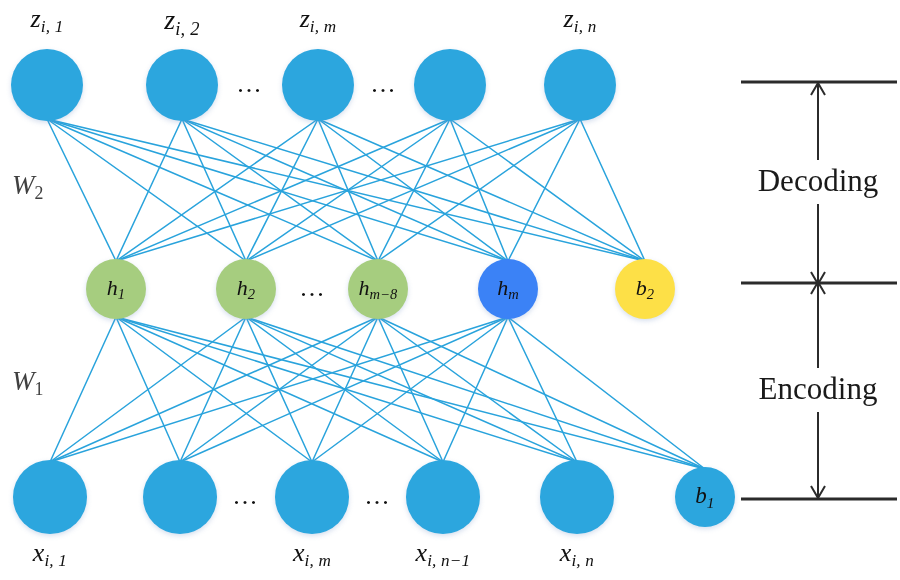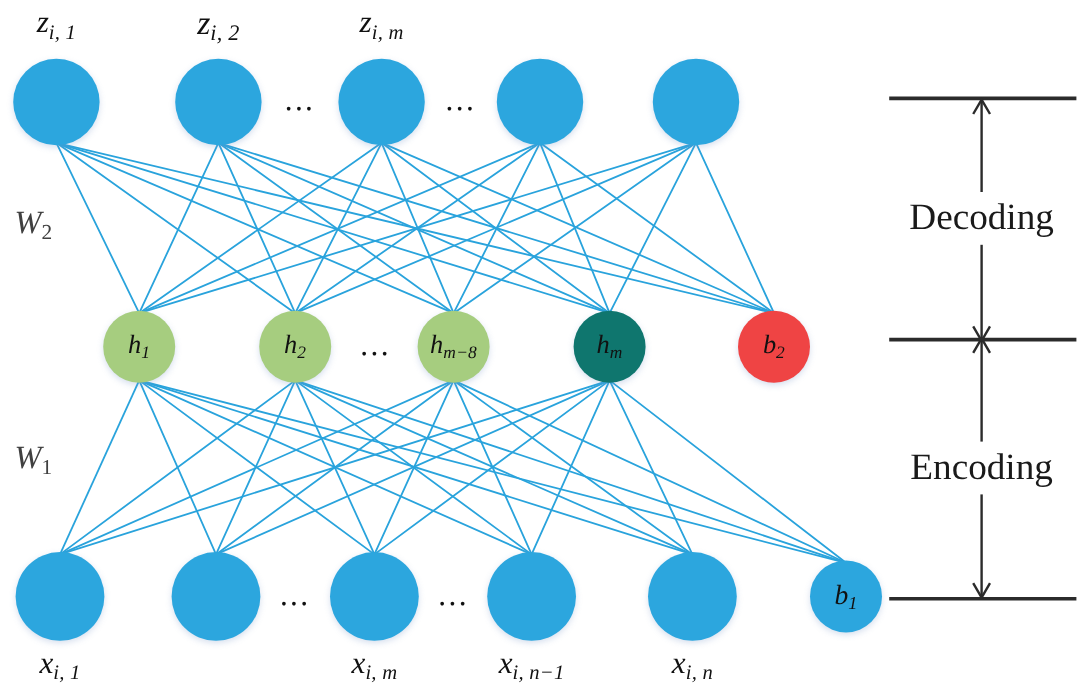--- a/index.html
+++ b/index.html
@@ -164,35 +164,36 @@
 
   <div id="nodes">
       <div class="node blue" style="left: 11px; top: 49px; width: 72px; height: 72px; background: rgb(44, 166, 222);"></div>
       <div class="node-label-outside" style="font-size: 26px; left: -28px; width: 150px; top: 6px;"><span class="main">z</span><span class="sub">i, 1</span></div>
       <div class="node blue" style="left: 146px; top: 49px; width: 72px; height: 72px; background: rgb(44, 166, 222);"></div>
       <div class="node-label-outside" style="font-size: 28px; left: 107px; width: 150px; top: 6px;"><span class="main">z</span><span class="sub">i, 2</span></div>
       <div class="node blue" style="left: 282px; top: 49px; width: 72px; height: 72px; background: rgb(44, 166, 222);"></div>
       <div class="node-label-outside" style="font-size: 26px; left: 243px; width: 150px; top: 6px;"><span class="main">z</span><span class="sub">i, m</span></div>
       <div class="node blue" style="left: 414px; top: 49px; width: 72px; height: 72px; background: rgb(44, 166, 222);"></div>
       <div class="node blue" style="left: 544px; top: 49px; width: 72px; height: 72px; background: rgb(44, 166, 222);"></div>
+      <div class="node-label-outside" style="font-size: 26px; left: 505px; width: 150px; top: 6px;"><span class="main">z</span><span class="sub">i, n</span></div>
       <div class="ellipsis" style="left: 228px; top: 71px; width: 44px; text-align: center;">...</div>
       <div class="ellipsis" style="left: 362px; top: 71px; width: 44px; text-align: center;">...</div>
       <div class="node green" style="left: 86px; top: 259px; width: 60px; height: 60px; background: rgb(166, 205, 127);">
         <span class="node-label-inside" style="font-size: 22px;"><span class="main">h</span><span class="sub">1</span></span>
       </div>
       <div class="node green" style="left: 216px; top: 259px; width: 60px; height: 60px; background: rgb(166, 205, 127);">
         <span class="node-label-inside" style="font-size: 22px;"><span class="main">h</span><span class="sub">2</span></span>
       </div>
       <div class="node green" style="left: 348px; top: 259px; width: 60px; height: 60px; background: rgb(166, 205, 127);">
         <span class="node-label-inside" style="font-size: 22px;"><span class="main">h</span><span class="sub">m−8</span></span>
       </div>
-      <div class="node green" style="left: 478px; top: 259px; width: 60px; height: 60px; background: #0f766e;">
+      <div class="node green" style="left: 478px; top: 259px; width: 60px; height: 60px; background: #3b82f6;">
         <span class="node-label-inside" style="font-size: 22px;"><span class="main">h</span><span class="sub">m</span></span>
       </div>
-      <div class="node green" style="left: 615px; top: 259px; width: 60px; height: 60px; background: #ef4444;">
+      <div class="node green" style="left: 615px; top: 259px; width: 60px; height: 60px; background: #fde047;">
         <span class="node-label-inside" style="font-size: 22px;"><span class="main">b</span><span class="sub">2</span></span>
       </div>
       <div class="ellipsis" style="left: 291px; top: 275px; width: 44px; text-align: center;">...</div>
       <div class="node blue" style="left: 13px; top: 460px; width: 74px; height: 74px; background: rgb(44, 166, 222);"></div>
       <div class="node-label-outside" style="font-size: 26px; left: -25px; width: 150px; top: 540px;"><span class="main">x</span><span class="sub">i, 1</span></div>
       <div class="node blue" style="left: 143px; top: 460px; width: 74px; height: 74px; background: rgb(44, 166, 222);"></div>
       <div class="node blue" style="left: 275px; top: 460px; width: 74px; height: 74px; background: rgb(44, 166, 222);"></div>
       <div class="node-label-outside" style="font-size: 26px; left: 237px; width: 150px; top: 540px;"><span class="main">x</span><span class="sub">i, m</span></div>
       <div class="node blue" style="left: 406px; top: 460px; width: 74px; height: 74px; background: rgb(44, 166, 222);"></div>
       <div class="node-label-outside" style="font-size: 26px; left: 368px; width: 150px; top: 540px;"><span class="main">x</span><span class="sub">i, n−1</span></div>

